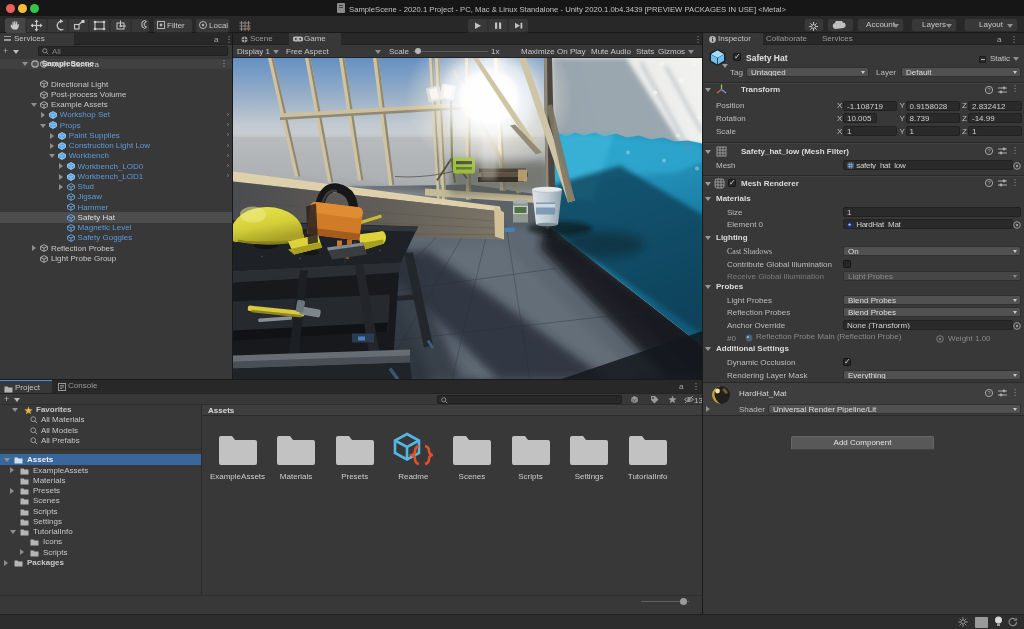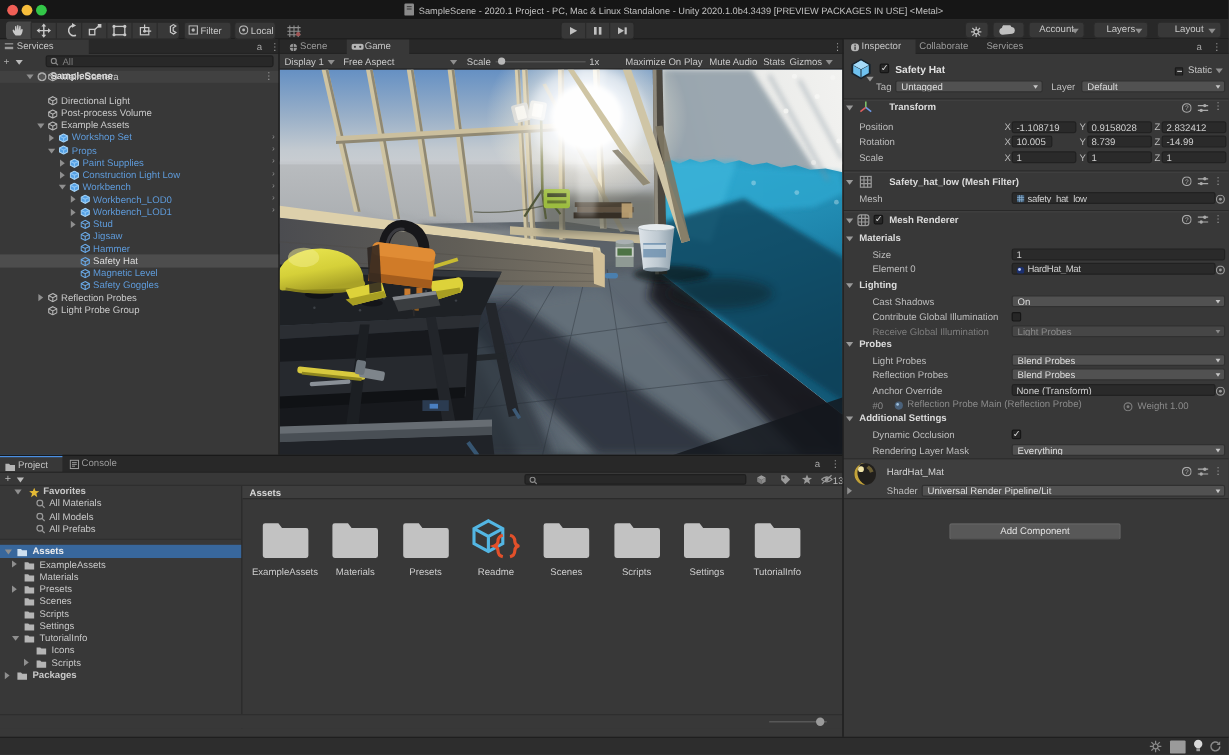--- a/index.html
+++ b/index.html
@@ -742,21 +742,21 @@
       <div class="fld" style="left:843px;top:219px;width:170px;"><svg style="vertical-align:-1.5px;" width="7" height="7" viewBox="0 0 7 7">
           <circle cx="3.5" cy="3.5" r="3.2" fill="#1b2f6e"></circle>
           <circle cx="2.6" cy="2.6" r="1.2" fill="#b5c4f0"></circle>
         </svg> <span style="letter-spacing:-0.3px;">HardHat_Mat</span></div>
       <svg class="a" style="left:1013px;top:220.5px;" width="8" height="8" viewBox="0 0 8 8">
         <circle cx="4" cy="4" r="3.3" fill="none" stroke="#999" stroke-width="1"></circle>
         <circle cx="4" cy="4" r="1.2" fill="#999"></circle>
       </svg>
       <span class="a arrow-d" style="left:705px;top:235.5px;border-top-color:#9a9a9a;"></span>
       <div class="a t8 b" style="left:716px;top:232.5px;color:#dcdcdc;">Lighting</div>
-      <div class="a t8" style="left:727px;top:246.5px;color:#bdbdbd;">Cast Shadows</div>
+      <div class="a t8" style="left:727px;top:246.5px;color:#bdbdbd;font-family:Liberation Serif, serif;">Cast Shadows</div>
       <div class="dd" style="left:843px;top:246px;width:178px;">On<span class="ar"></span></div>
       <div class="a t8" style="left:727px;top:260px;color:#bdbdbd;">Contribute Global Illumination</div>
       <div class="cb" style="left:843px;top:260px;"></div>
       <div class="a t8" style="left:727px;top:271.5px;color:#7d7d7d;">Receive Global Illumination</div>
       <div class="dd" style="left:843px;top:271px;width:178px;background:#464646;color:#8a8a8a;">Light Probes<span class="ar" style="border-top-color:#8a8a8a;"></span></div>
       <span class="a arrow-d" style="left:705px;top:284.5px;border-top-color:#9a9a9a;"></span>
       <div class="a t8 b" style="left:716px;top:281.5px;color:#dcdcdc;">Probes</div>
       <div class="a t8" style="left:727px;top:295.5px;color:#bdbdbd;">Light Probes</div>
       <div class="dd" style="left:843px;top:295px;width:178px;">Blend Probes<span class="ar"></span></div>
       <div class="a t8" style="left:727px;top:307.5px;color:#bdbdbd;">Reflection Probes</div>

